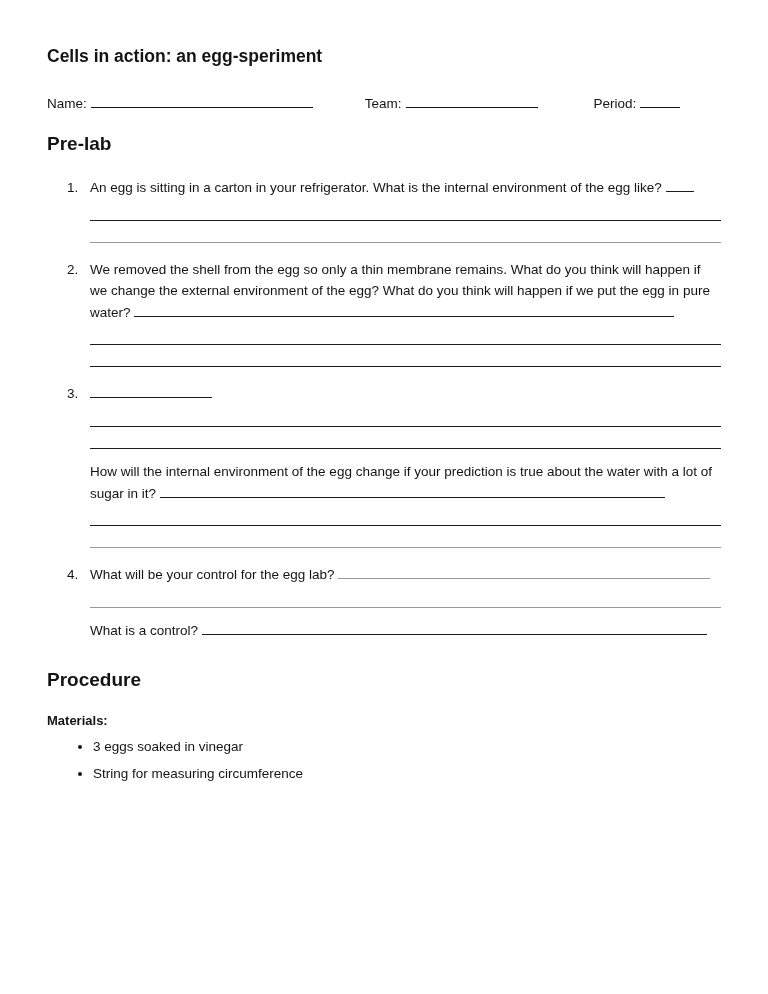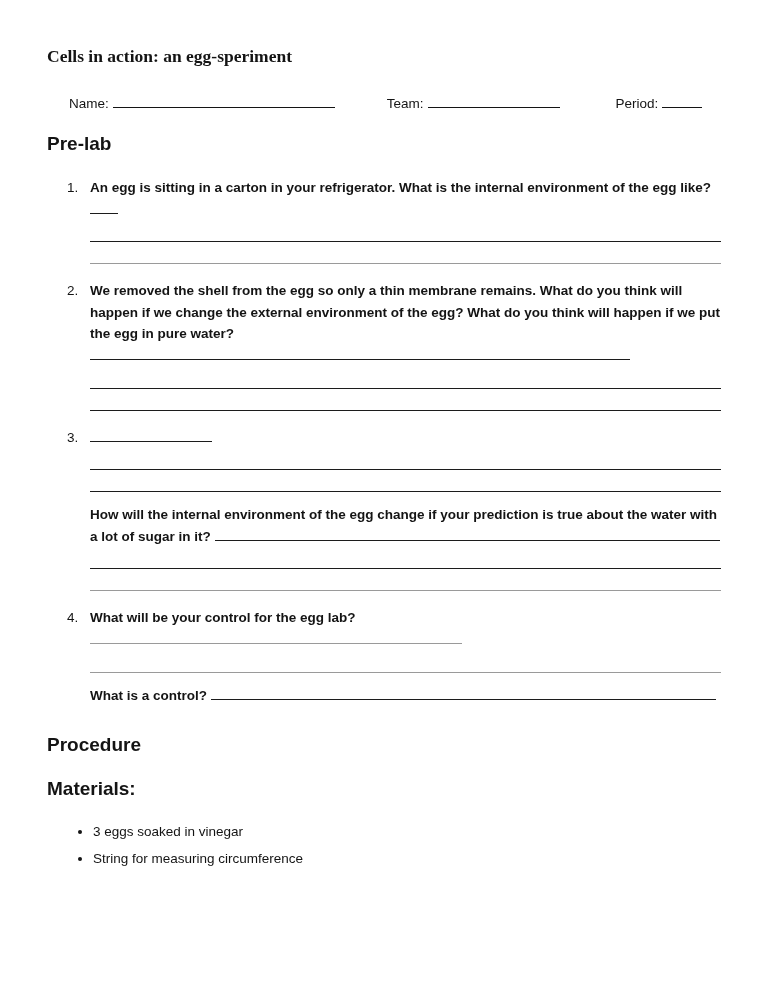--- a/index.html
+++ b/index.html
@@ -12,28 +12,26 @@
     width:768px;
     min-height:994px;
     box-sizing:border-box;
     padding:38px 47px 30px 47px;
     background:#ffffff;
   }
   .doc-title{
     font-size:17.5px;
     font-weight:bold;
     margin:8px 0 28px 0;
-    font-family:Liberation Serif, serif;
   }
   .header-row{
     display:flex;
     align-items:flex-end;
     font-size:13.5px;
     margin-bottom:22px;
-    margin-left:22px;
   }
   .header-field{white-space:nowrap;}
   .blank{
     display:inline-block;
     border-bottom:1.4px solid #141414;
     height:12px;
     margin-left:4px;
     vertical-align:baseline;
   }
   .section-heading{
@@ -47,41 +45,41 @@
     margin:0 0 16px 0;
     font-size:13.5px;
     line-height:1.6;
   }
   .qnum{
     width:23px;
     flex:0 0 23px;
     margin-left:20px;
     box-sizing:border-box;
   }
-  .qbody{flex:1;min-width:0;font-weight:bold;}
+  .qbody{flex:1;min-width:0;}
   .part{margin-bottom:12px;}
   .part:last-child{margin-bottom:0;}
   .ptext{margin:0;}
   .tail{
     display:inline-block;
     border-bottom:1.3px solid #1c1c1c;
     height:13px;
     max-width:100%;
     vertical-align:baseline;
   }
   .tail.light{border-bottom:1px solid #9a9a9a;}
   .ansline{
     height:21px;
     border-bottom:1.3px solid #1c1c1c;
   }
   .ansline.light{border-bottom:1px solid #9a9a9a;}
   .materials-label{
-    font-size:19px;
+    font-size:13px;
     font-weight:bold;
-    margin:0 0 22px 0;
+    margin:0 0 9px 0;
   }
   .materials-list{
     margin:0 0 0 28px;
     padding:0 0 0 18px;
     font-size:13.5px;
   }
   .materials-list li{
     margin-bottom:7px;
     line-height:1.45;
   }

